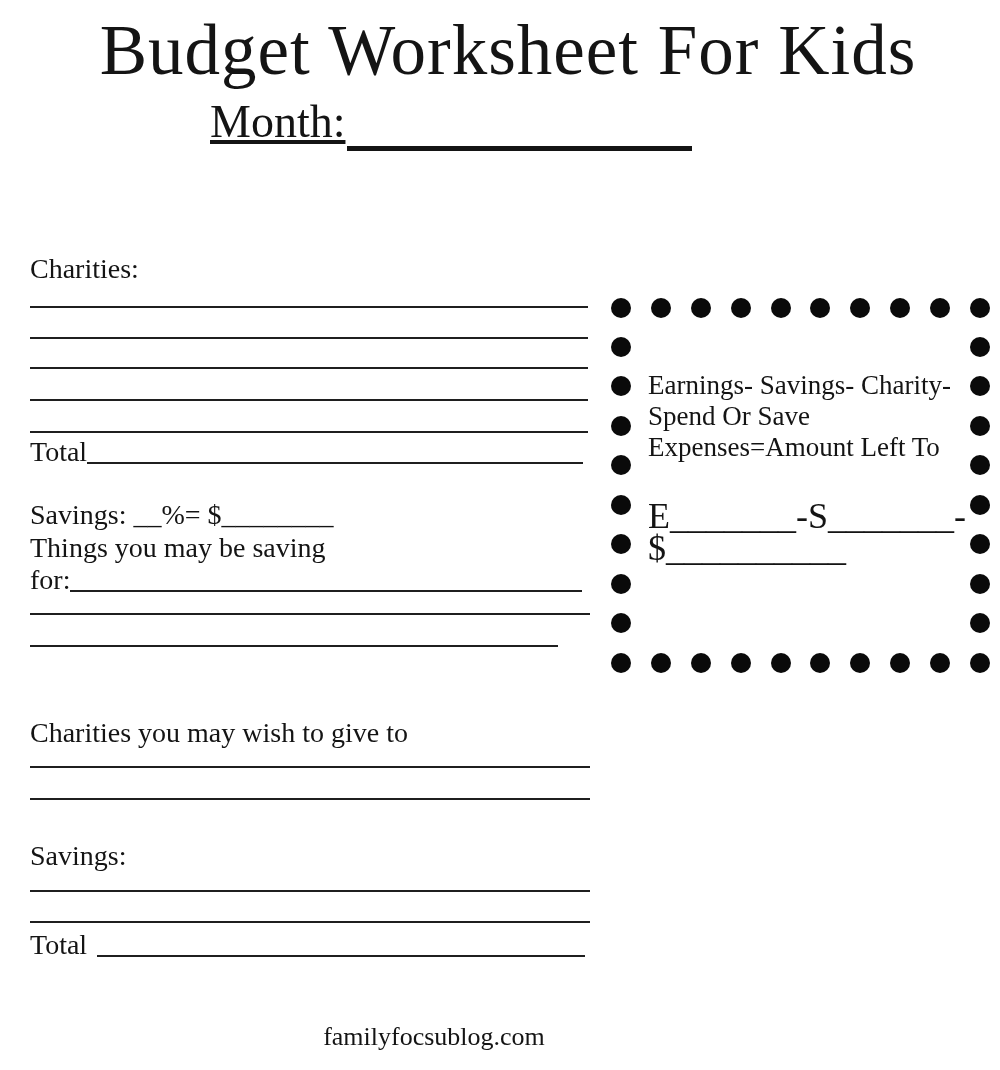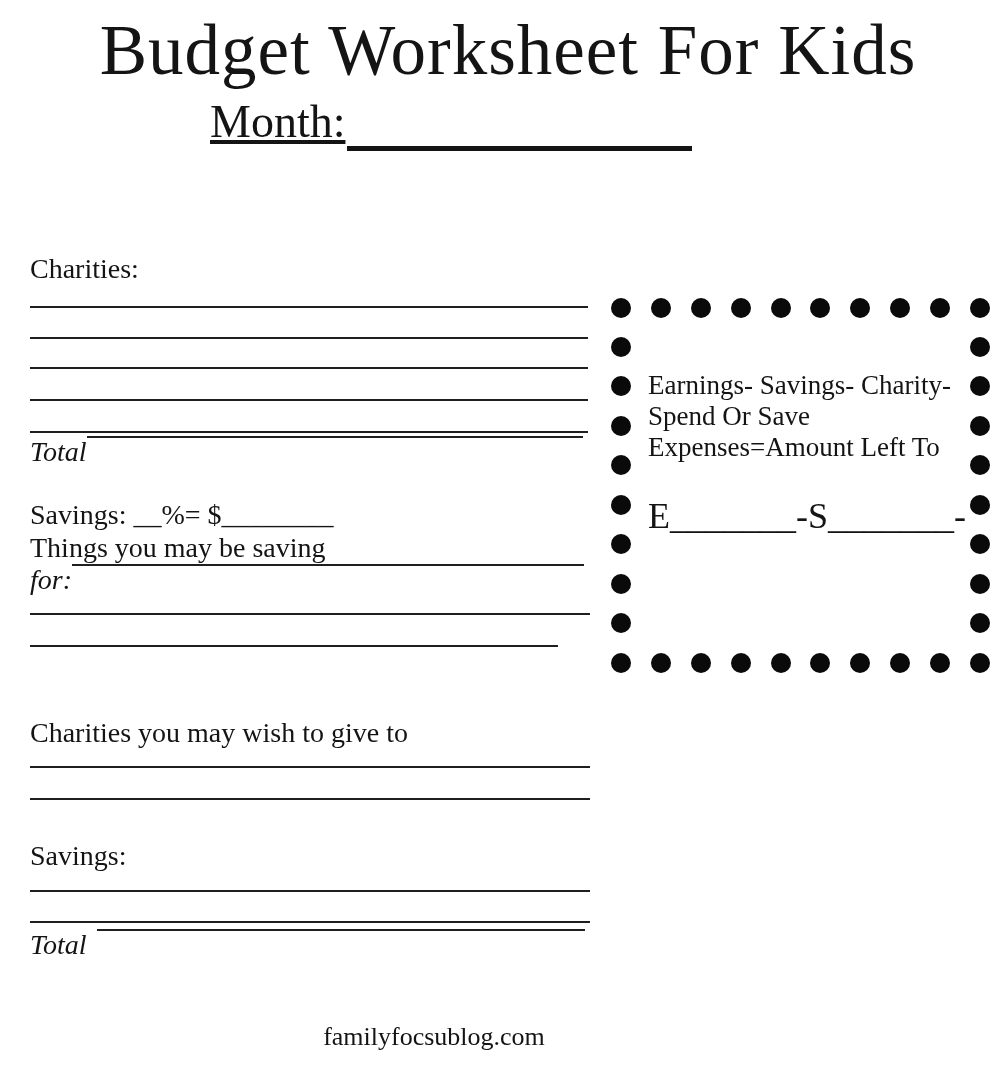--- a/index.html
+++ b/index.html
@@ -16,21 +16,21 @@
   }
   .month-row{
     position:absolute;top:84px;left:210px;display:flex;align-items:flex-end;
     font-size:46px;line-height:76px;white-space:nowrap;text-decoration:underline;
   }
   .month-line{width:345px;height:0;border-bottom:5px solid #141414;margin-bottom:9px;margin-left:2px;}
 
   
   .lbl{position:absolute;left:30px;font-size:28px;line-height:33px;white-space:nowrap;margin:0;}
   .wline{position:absolute;left:30px;height:0;border-bottom:2px solid #1f1f1f;}
-  .inline-row{position:absolute;left:30px;display:flex;align-items:flex-start;font-size:28px;line-height:32px;white-space:nowrap;font-style:italic;}
+  .inline-row{position:absolute;left:30px;display:flex;align-items:flex-end;font-size:28px;line-height:32px;white-space:nowrap;}
   .inline-row .fill{height:0;border-bottom:2px solid #1f1f1f;margin-bottom:4px;}
 
   
   .earnings-label{top:252px;}
   .e1{top:306px;width:558px;} .e2{top:337px;width:558px;} .e3{top:367px;width:558px;}
   .e4{top:399px;width:558px;} .e5{top:431px;width:558px;}
   .earnings-total{top:436px;} .earnings-total .fill{width:496px;}
 
   
   .savings-1{top:498px;} .savings-2{top:531px;}
@@ -150,18 +150,19 @@
         <span class="dot" style="background: rgb(10, 10, 10);"></span>
       </div>
 
     <p class="box-desc">
       <span>Earnings- Savings- Charity-</span>
       <span>Spend Or Save</span>
       <span>Expenses=Amount Left To</span>
     </p>
     <p class="box-formula">
       <span>E_______-S_______-</span>
+      <span>$__________</span>
     </p>
   </div>
 
   <p class="footer">familyfocsublog.com</p>
 
 </div>
 
 </body></html>

